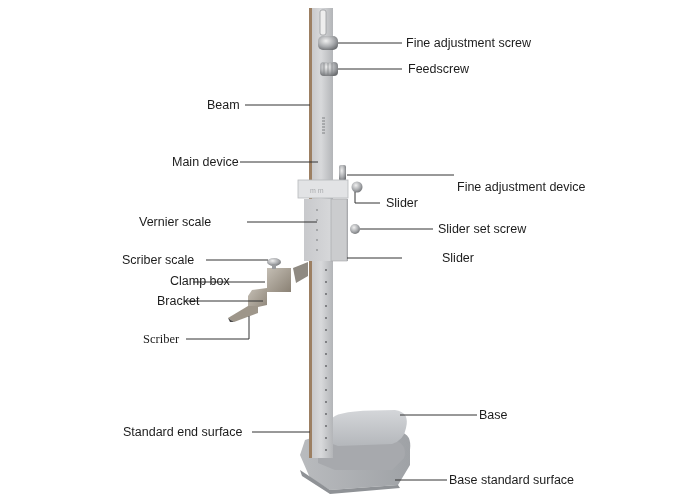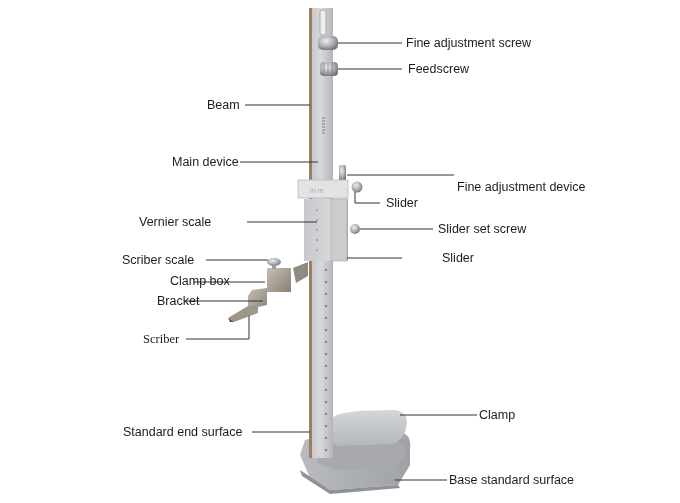--- a/index.html
+++ b/index.html
@@ -157,16 +157,16 @@
   <div class="label" style="left:172px; top:155px;">Main device</div>
   <div class="label" style="left:457px; top:180px;">Fine adjustment device</div>
   <div class="label" style="left:386px; top:196px;">Slider</div>
   <div class="label" style="left:139px; top:215px;">Vernier scale</div>
   <div class="label" style="left:438px; top:222px;">Slider set screw</div>
   <div class="label" style="left:406px; top:251px;margin-left:36px;">Slider</div>
   <div class="label" style="left:122px; top:253px;">Scriber scale</div>
   <div class="label" style="left:126px; top:274px;margin-left:44px;">Clamp box</div>
   <div class="label" style="left:146px; top:294px;margin-left:11px;">Bracket</div>
   <div class="label" style="left:143px; top:332px;font-family:Liberation Serif, serif;">Scriber</div>
-  <div class="label" style="left:479px; top:408px;">Clamp</div>
+  <div class="label" style="left:479px; top:408px;">Base</div>
   <div class="label" style="left:123px; top:425px;">Standard end surface</div>
   <div class="label" style="left:449px; top:473px;">Base standard surface</div>
 </div>
 
 </body></html>

